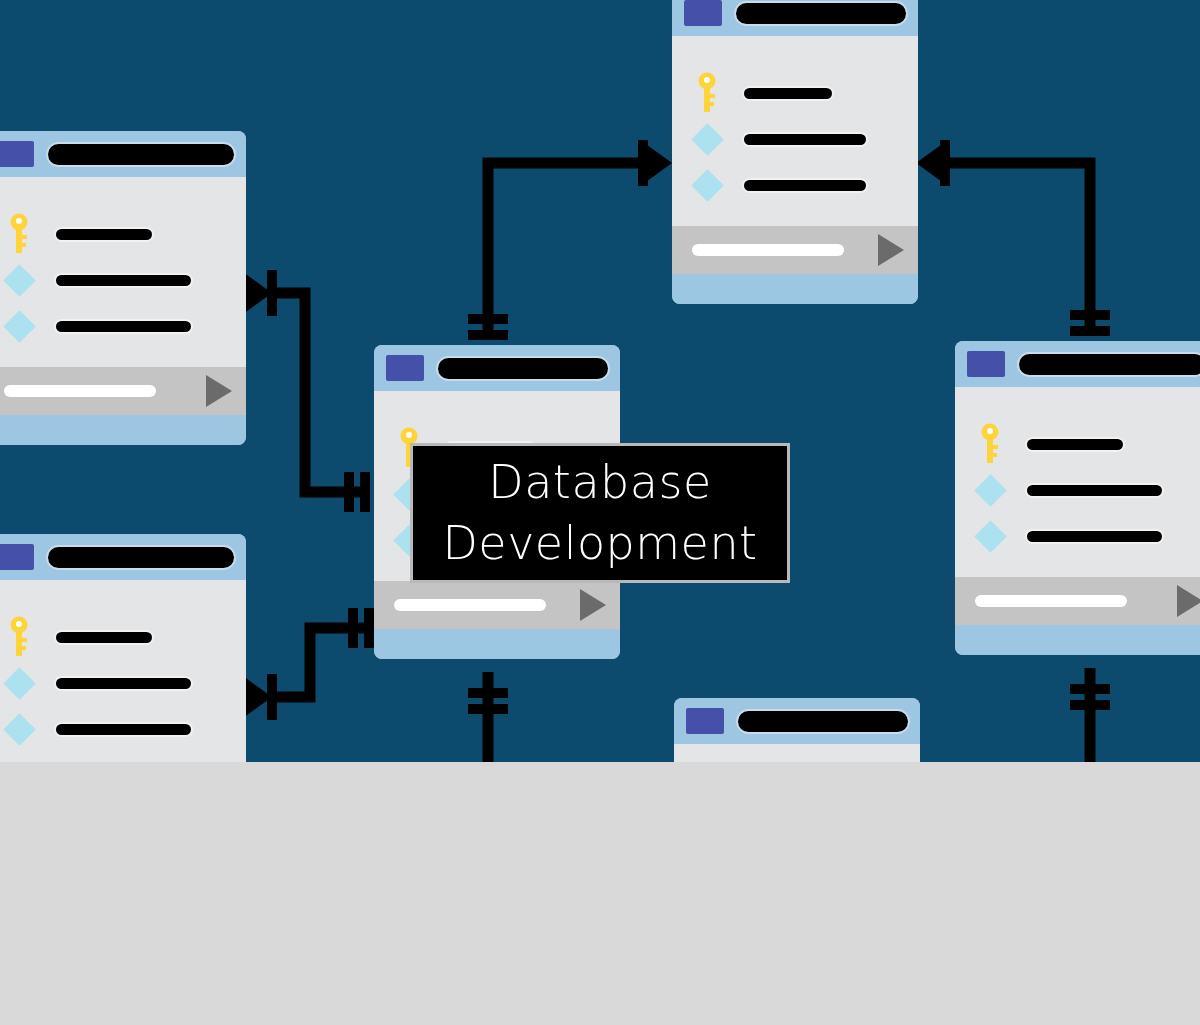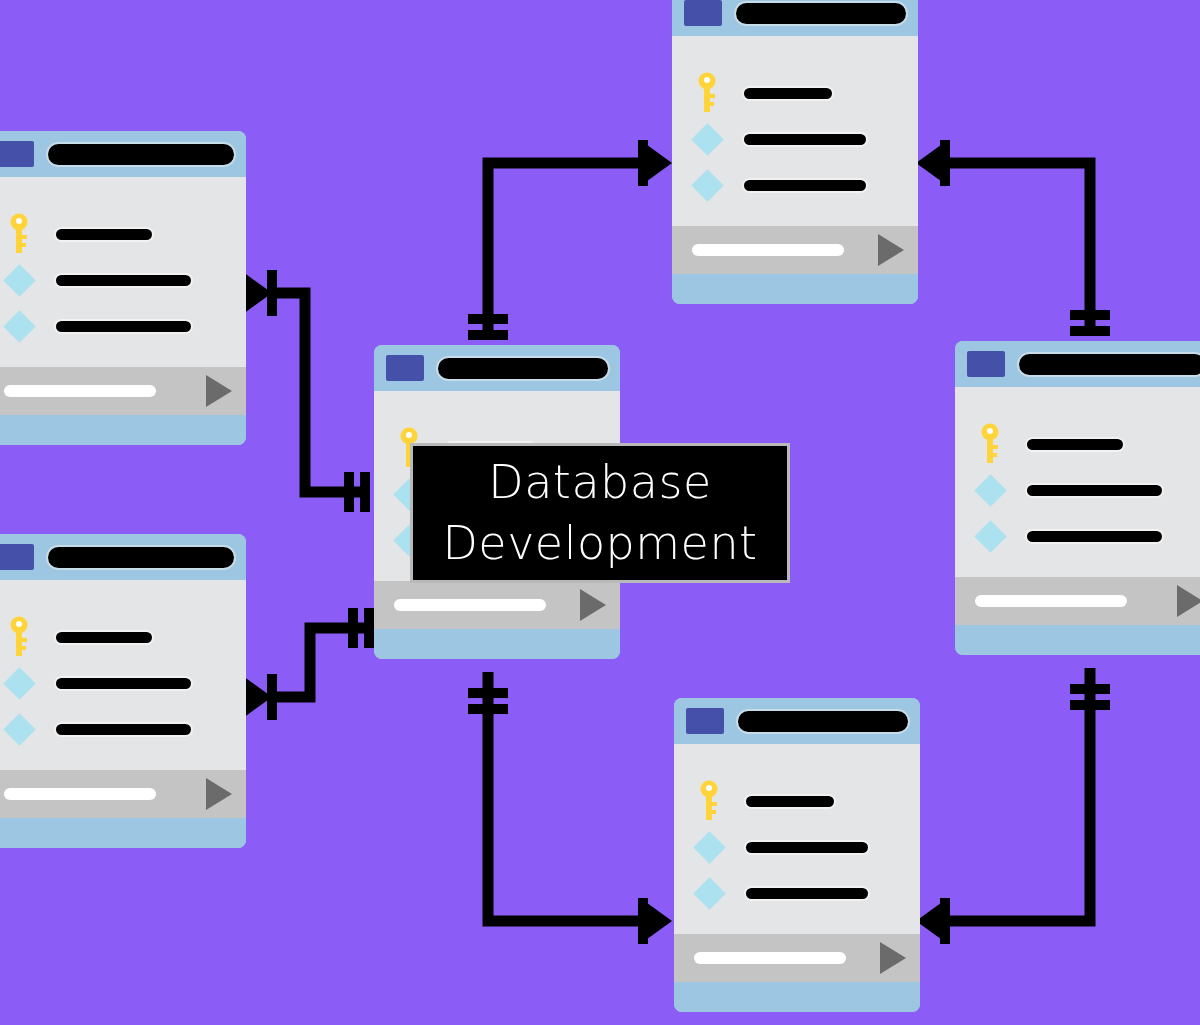--- a/index.html
+++ b/index.html
@@ -7,22 +7,22 @@
     margin: 0;
     padding: 0;
     background: #d9d9d9;
   }
   body {
     font-family: "Liberation Sans", sans-serif;
   }
   #canvas {
     position: relative;
     width: 1200px;
-    height: 1025px;
-    background: #8b5cf6;
+    height: 762px;
+    background: #0c4a6e;
     overflow: hidden;
   }
 
   
   #wires {
     position: absolute;
     left: 0; top: 0;
     width: 1200px;
     height: 1025px;
     pointer-events: none;

